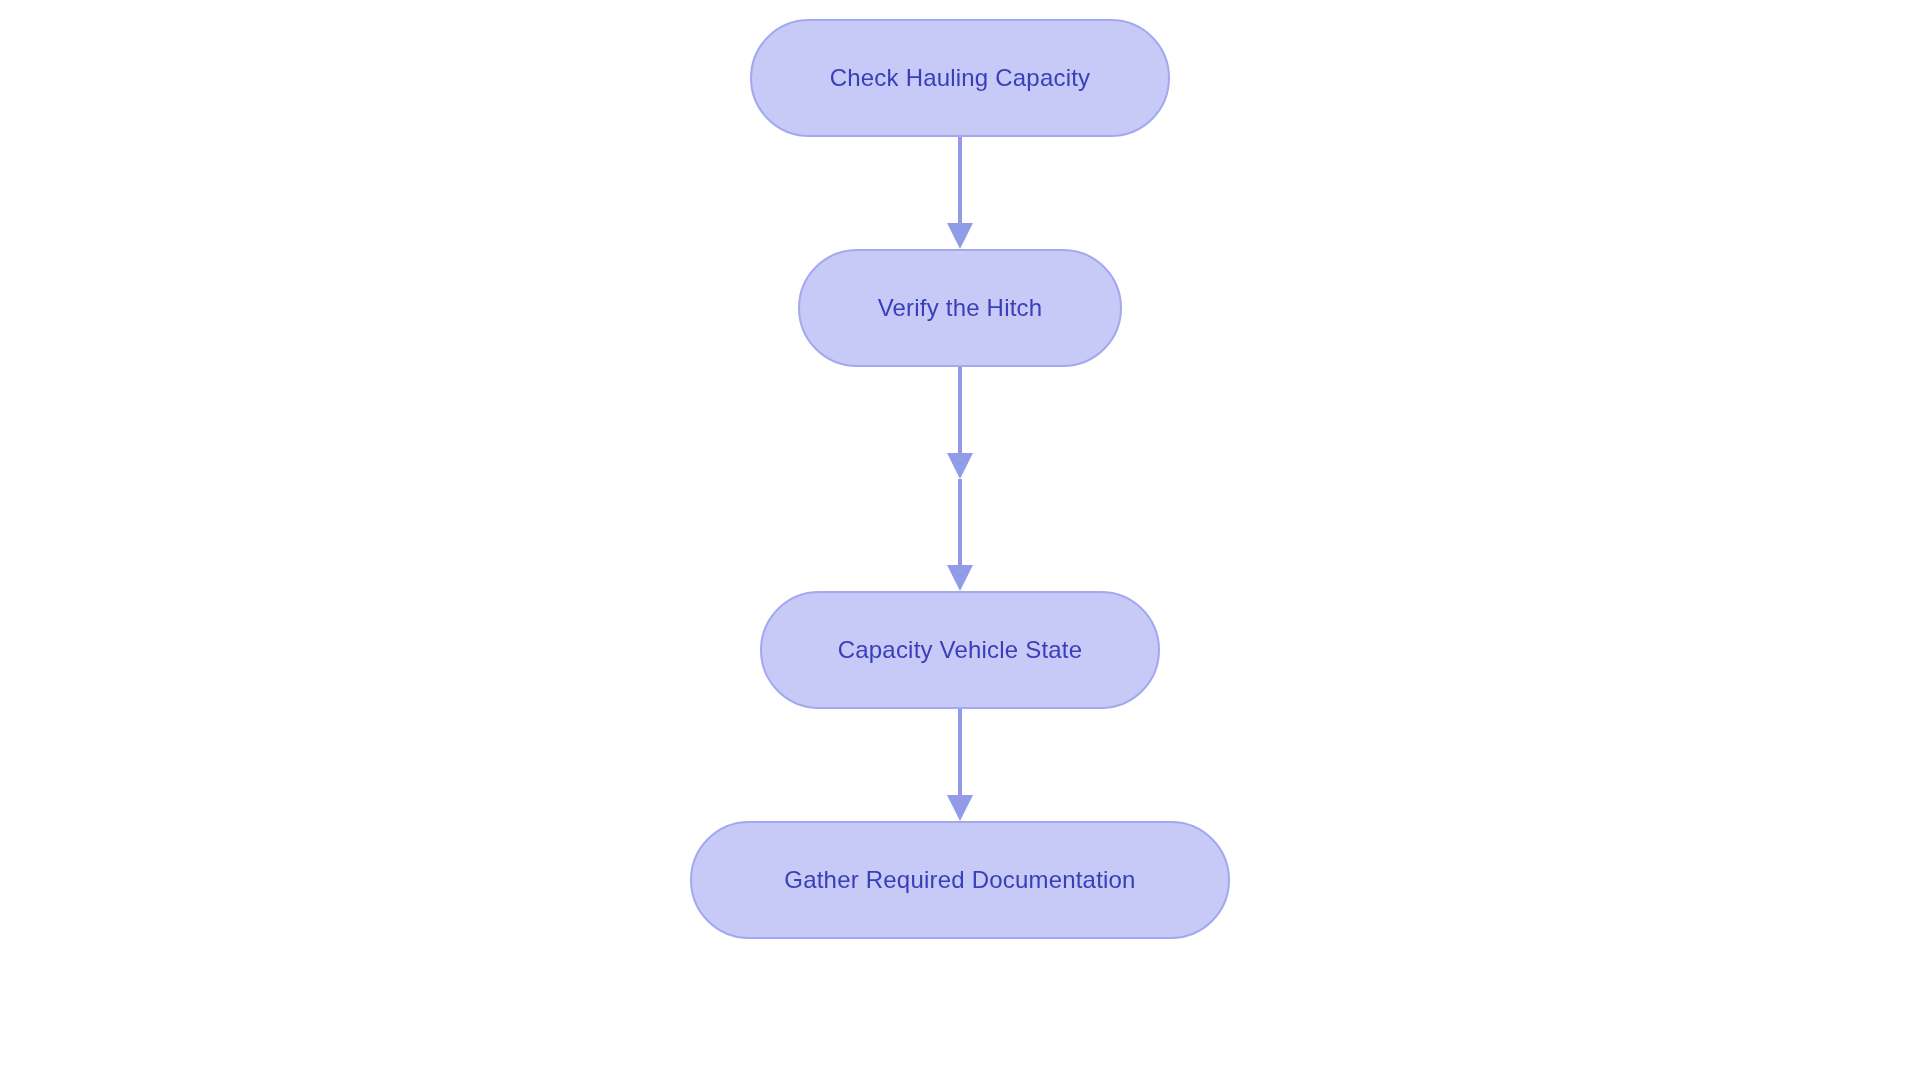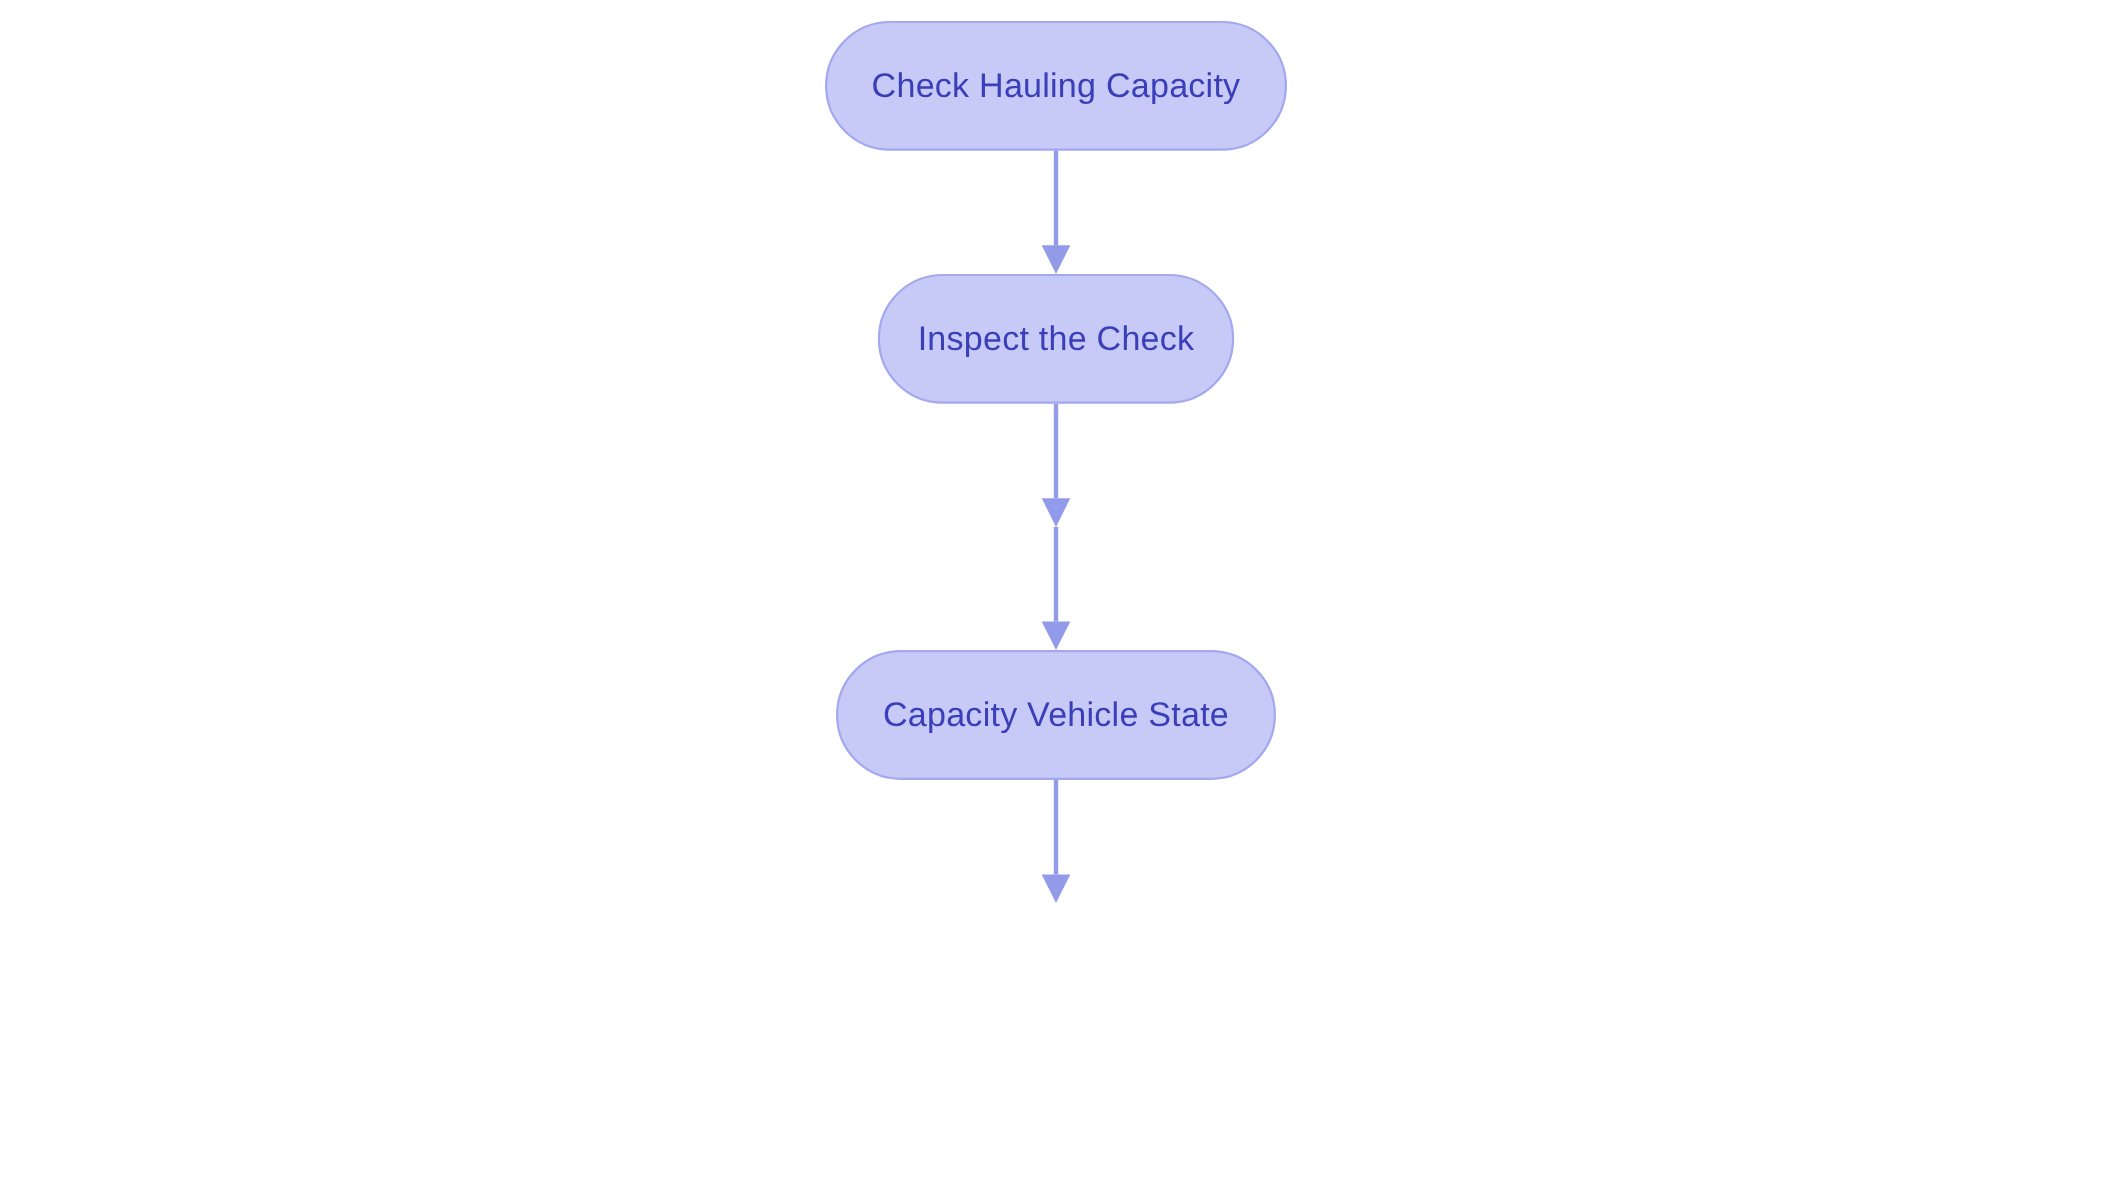--- a/index.html
+++ b/index.html
@@ -27,21 +27,21 @@
   }
   .node {
     height: 118px;
     border-radius: 59px;
     background: var(--node-fill);
     border: 2px solid var(--node-border);
     color: var(--text-color);
     display: flex;
     align-items: center;
     justify-content: center;
-    font-size: 31px;
+    font-size: 24px;
     letter-spacing: 0.2px;
     white-space: nowrap;
     flex-shrink: 0;
   }
   .node-0 { width: 420px; }
   .node-1 { width: 324px; }
   .node-2 { width: 482px; }
   .node-3 { width: 400px; }
   .node-4 { width: 540px; }
   .arrow {
@@ -72,21 +72,21 @@
   <div class="node node-0">
     <span>Check Hauling Capacity</span>
   </div>
 
   <div class="arrow">
     <div class="arrow-line"></div>
     <div class="arrow-head"></div>
   </div>
 
   <div class="node node-1">
-    <span>Inspect the Check</span>
+    <span>Verify the Hitch</span>
   </div>
 
   <div class="arrow">
     <div class="arrow-line"></div>
     <div class="arrow-head"></div>
   </div>
 
 
   <div class="arrow">
     <div class="arrow-line"></div>
@@ -95,14 +95,17 @@
 
   <div class="node node-3">
     <span>Capacity Vehicle State</span>
   </div>
 
   <div class="arrow">
     <div class="arrow-line"></div>
     <div class="arrow-head"></div>
   </div>
 
+  <div class="node node-4">
+    <span>Gather Required Documentation</span>
+  </div>
 
 </div>
 
 </body></html>

